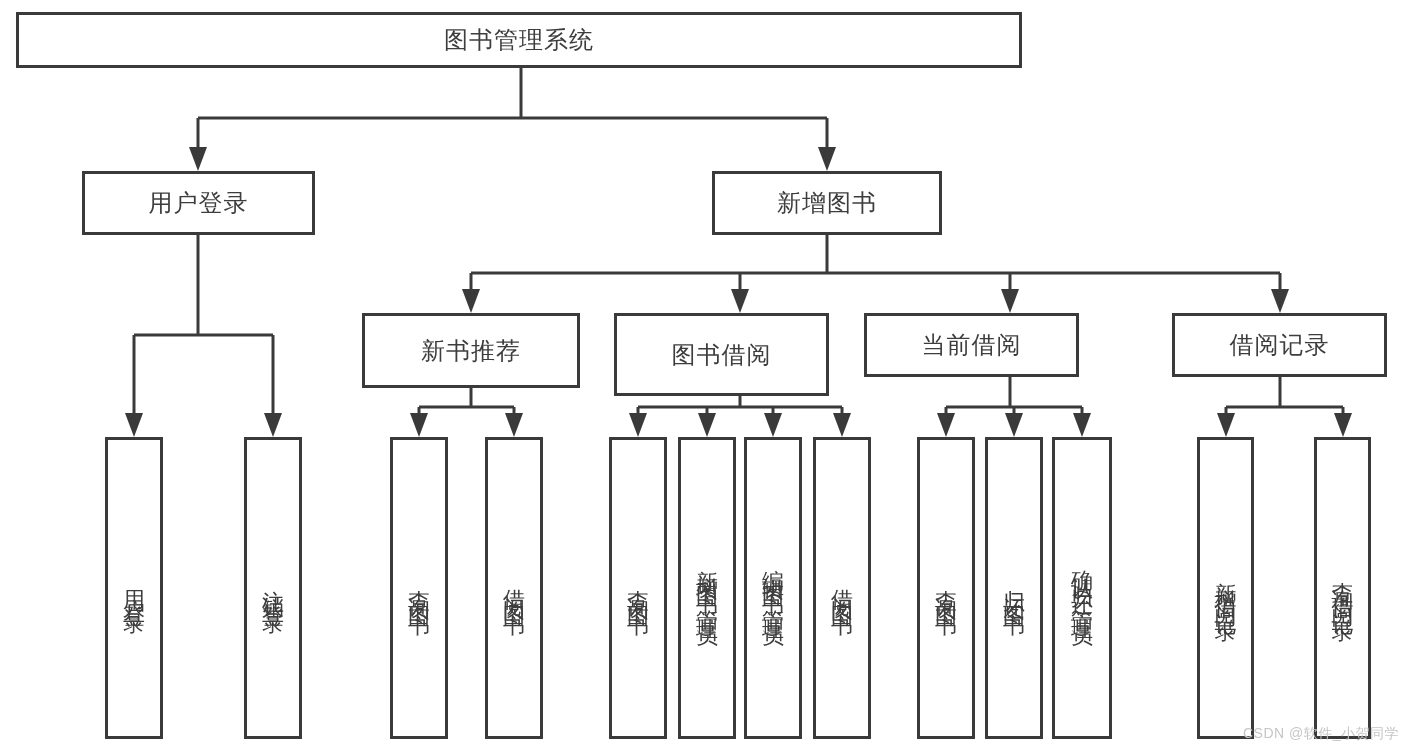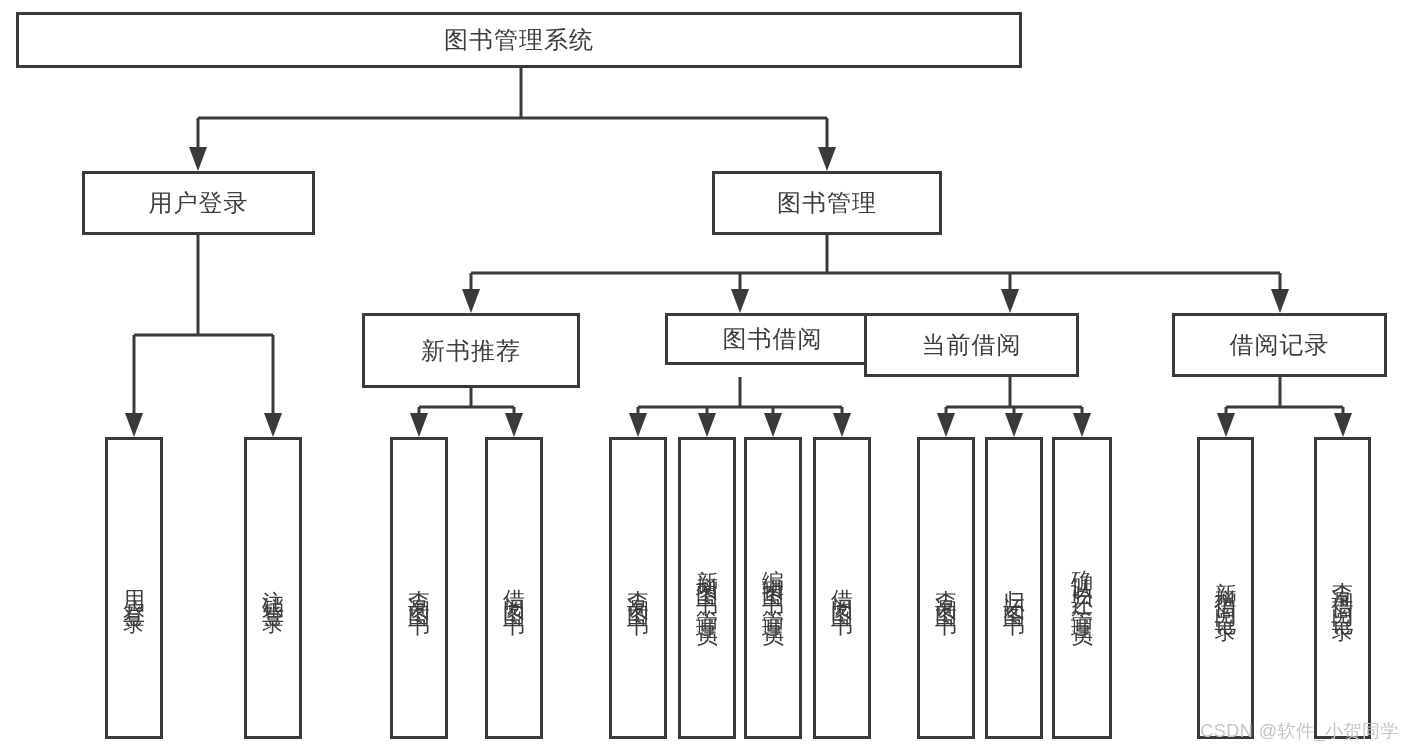--- a/index.html
+++ b/index.html
@@ -22,21 +22,21 @@
     writing-mode:vertical-rl;
     text-orientation:mixed;
     font-size:22px;
     letter-spacing:8px;
     line-height:1.1;
     white-space:nowrap;
   }
   .watermark{
     position:absolute;
     right:6px;bottom:4px;
-    font-size:18px;
+    font-size:14px;
     color:#c6c6c6;
     letter-spacing:0.5px;
     z-index:6;
   }
 </style>
 </head>
 <body>
 
 <div class="canvas">
 
@@ -114,27 +114,27 @@
   </svg>
 
   <div class="box hbox" style="left:16px;top:12px;width:1006px;height:56px">
     <span>图书管理系统</span>
   </div>
 
   <div class="box hbox" style="left:82px;top:171px;width:233px;height:64px">
     <span>用户登录</span>
   </div>
   <div class="box hbox" style="left:712px;top:171px;width:230px;height:64px">
-    <span>图书管理</span>
+    <span>新增图书</span>
   </div>
 
   <div class="box hbox" style="left:362px;top:313px;width:218px;height:75px">
     <span>新书推荐</span>
   </div>
-  <div class="box hbox" style="left:665px;top:313px;width:215px;height:52px">
+  <div class="box hbox" style="left:614px;top:313px;width:215px;height:83px">
     <span>图书借阅</span>
   </div>
   <div class="box hbox" style="left:864px;top:313px;width:215px;height:64px">
     <span>当前借阅</span>
   </div>
   <div class="box hbox" style="left:1172px;top:313px;width:215px;height:64px">
     <span>借阅记录</span>
   </div>
 
   <div class="box vbox" style="left:105px;top:437px;width:58px;height:302px">

